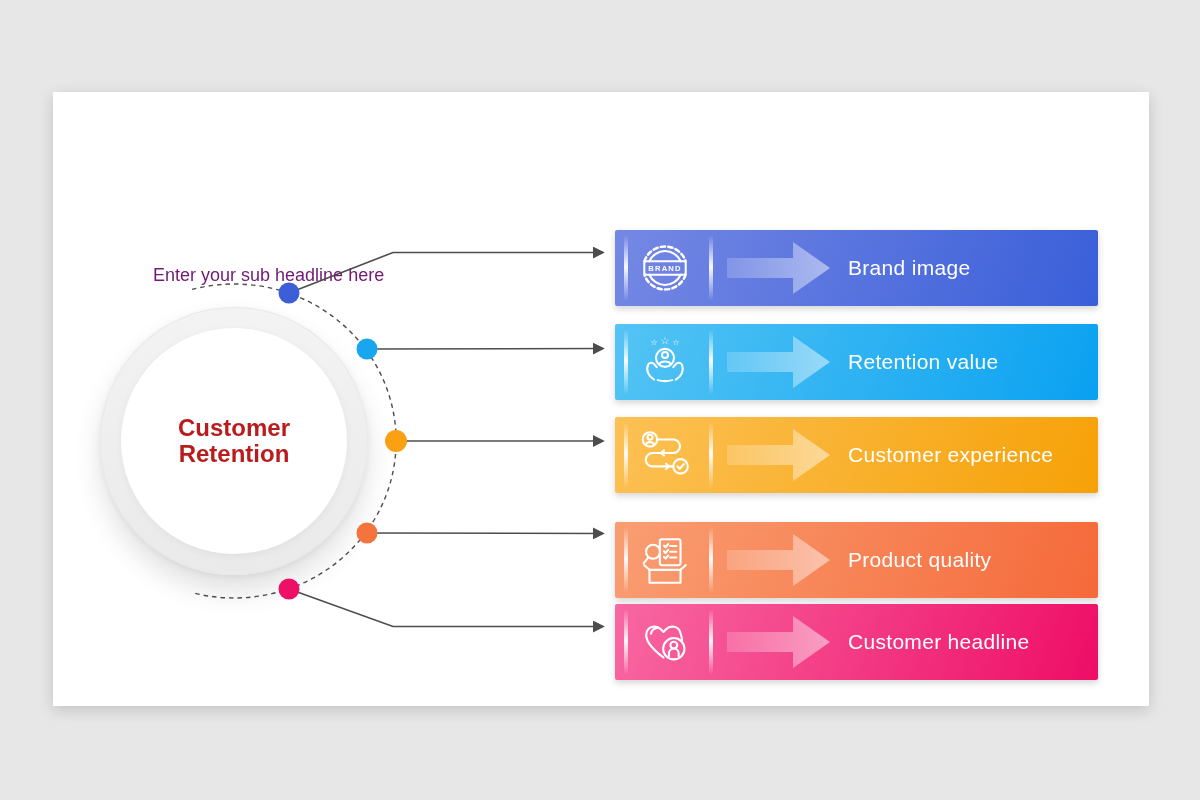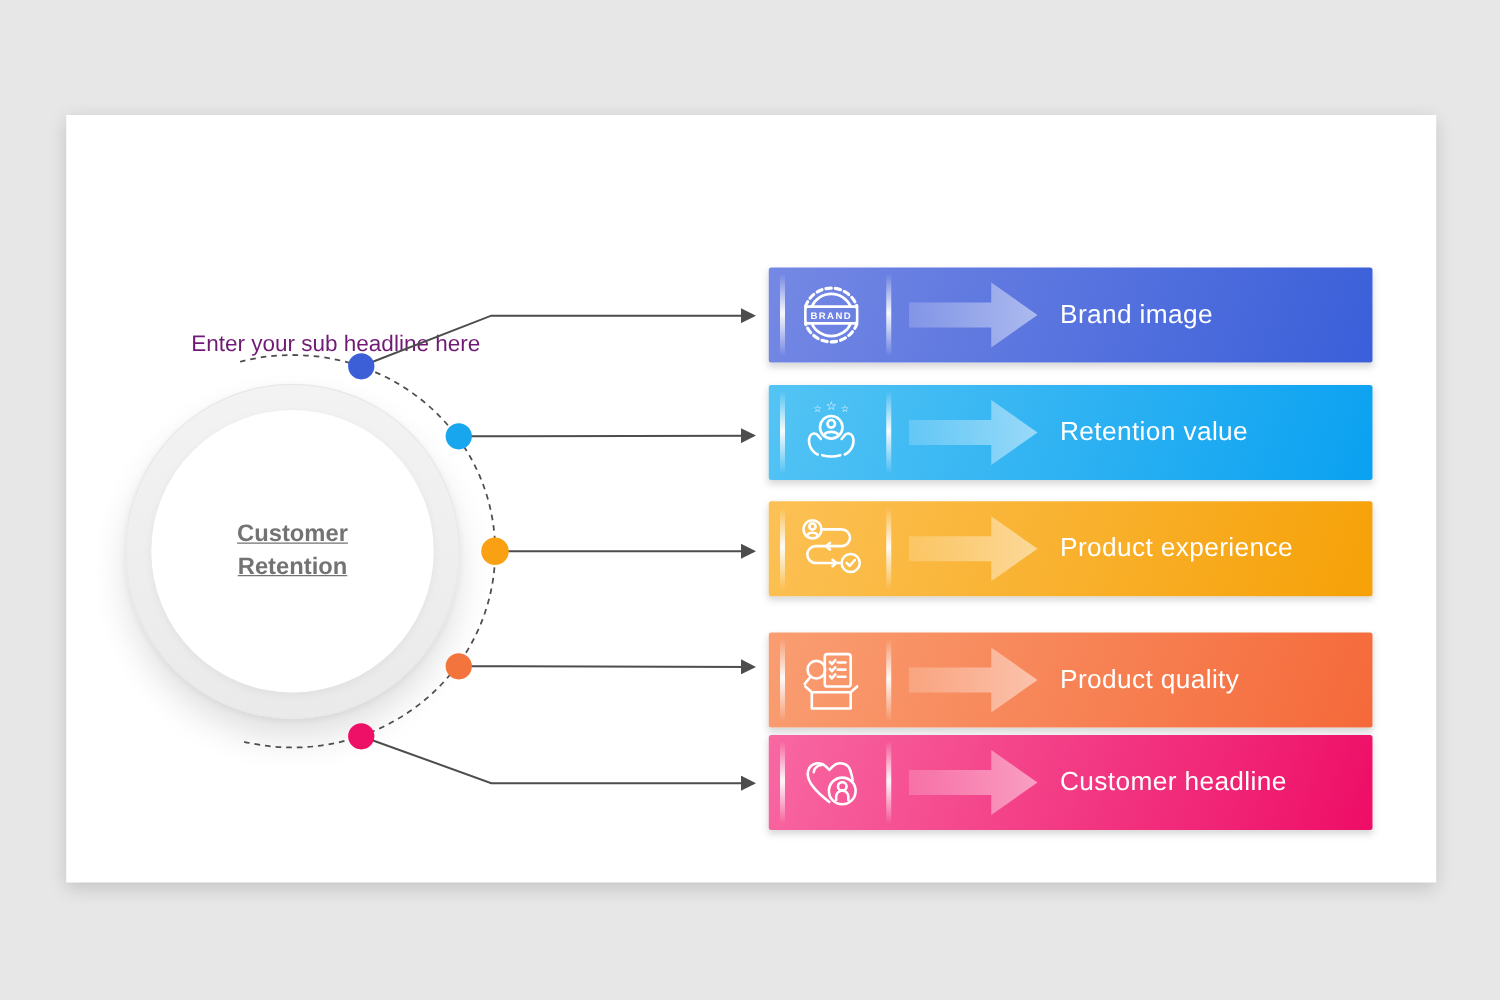--- a/index.html
+++ b/index.html
@@ -9,24 +9,24 @@
         box-shadow:0 4px 14px rgba(0,0,0,0.16);}
   .title{position:absolute;left:100px;top:118px;font-size:37px;line-height:44px;color:#232323;
          letter-spacing:0.2px;}
   .subtitle{position:absolute;left:100px;top:173px;font-size:18px;color:#701a75;text-align:center;}
   .circle-outer{position:absolute;left:100px;top:307px;width:268px;height:268px;border-radius:50%;
         background:linear-gradient(180deg,#f4f3f3,#ebeaea);
         box-shadow:0 16px 28px rgba(0,0,0,0.12),0 2px 6px rgba(0,0,0,0.06),inset 0 0 0 1px #e9e8e8;}
   .circle-inner{position:absolute;left:21px;top:21px;width:226px;height:226px;border-radius:50%;
         background:#ffffff;box-shadow:0 2px 8px rgba(0,0,0,0.05);
         display:flex;align-items:center;justify-content:center;text-align:center;}
-  .circle-label{font-size:19px;font-weight:bold;color:#737373;line-height:26px;text-decoration:underline;}
+  .circle-label{font-size:24px;font-weight:bold;color:#b91c1c;line-height:26px;}
   .overlay{position:absolute;left:0;top:0;pointer-events:none;}
   .bar{position:absolute;left:615px;width:483px;height:76px;border-radius:2px;
-       box-shadow:0 3px 6px rgba(90,90,90,0.25);}
+       box-shadow:0 3px 6px rgba(90,90,90,0.25);margin-top:16px;}
   .gloss{position:absolute;top:5px;width:4px;height:66px;border-radius:2px;
        background:linear-gradient(to bottom,rgba(255,255,255,0),rgba(255,255,255,0.95) 48%,rgba(255,255,255,0));}
   .gloss.g1{left:9px;} .gloss.g2{left:94px;}
   .bar-icon{position:absolute;left:21px;top:9px;width:58px;height:58px;}
   .bar-arrow{position:absolute;left:112px;top:6px;}
   .bar-label{position:absolute;left:233px;top:50%;transform:translateY(-50%);
        color:#ffffff;font-size:21px;letter-spacing:0.3px;}
   .icon{width:58px;height:58px;}
   .icon *{vector-effect:none;}
   .badge-text{font-family:"Liberation Sans",sans-serif;font-size:7.4px;font-weight:bold;
@@ -129,21 +129,21 @@
       <path d="M20.5,13 H36 a6.5,6.5 0 0 1 0,13 H16 a6.5,6.5 0 0 0 0,13 H36"></path>
       <path d="M27,23.5 l-3,2.5 3,2.5"></path>
       <path d="M29,36.5 l3,2.5 -3,2.5"></path>
       <circle cx="43" cy="39" r="7"></circle>
       <path d="M40,39 l2.2,2.3 4,-4.6"></path>
     </g>
   </svg>
   <svg class="bar-arrow" width="104" height="64">
     <polygon points="0,22 66,22 66,6 103,32 66,58 66,42 0,42" fill="url(#arrowGrad)"></polygon>
   </svg>
-  <div class="bar-label">Product experience</div>
+  <div class="bar-label">Customer experience</div>
 </div>
 
 <div class="bar" style="top: 506px; background: linear-gradient(110deg, rgb(249, 158, 114), rgb(245, 105, 58));">
   <div class="gloss g1"></div>
   <div class="gloss g2"></div>
   <svg class="bar-icon icon" viewBox="0 0 56 56">
     <g stroke="#fff" stroke-width="2" fill="none" stroke-linecap="round" stroke-linejoin="round">
       <rect x="23" y="8" width="20" height="25" rx="2"></rect>
       <path d="M27,14 l1.5,1.7 2.6,-3"></path>
         <path d="M33,14.5 h6"></path>

